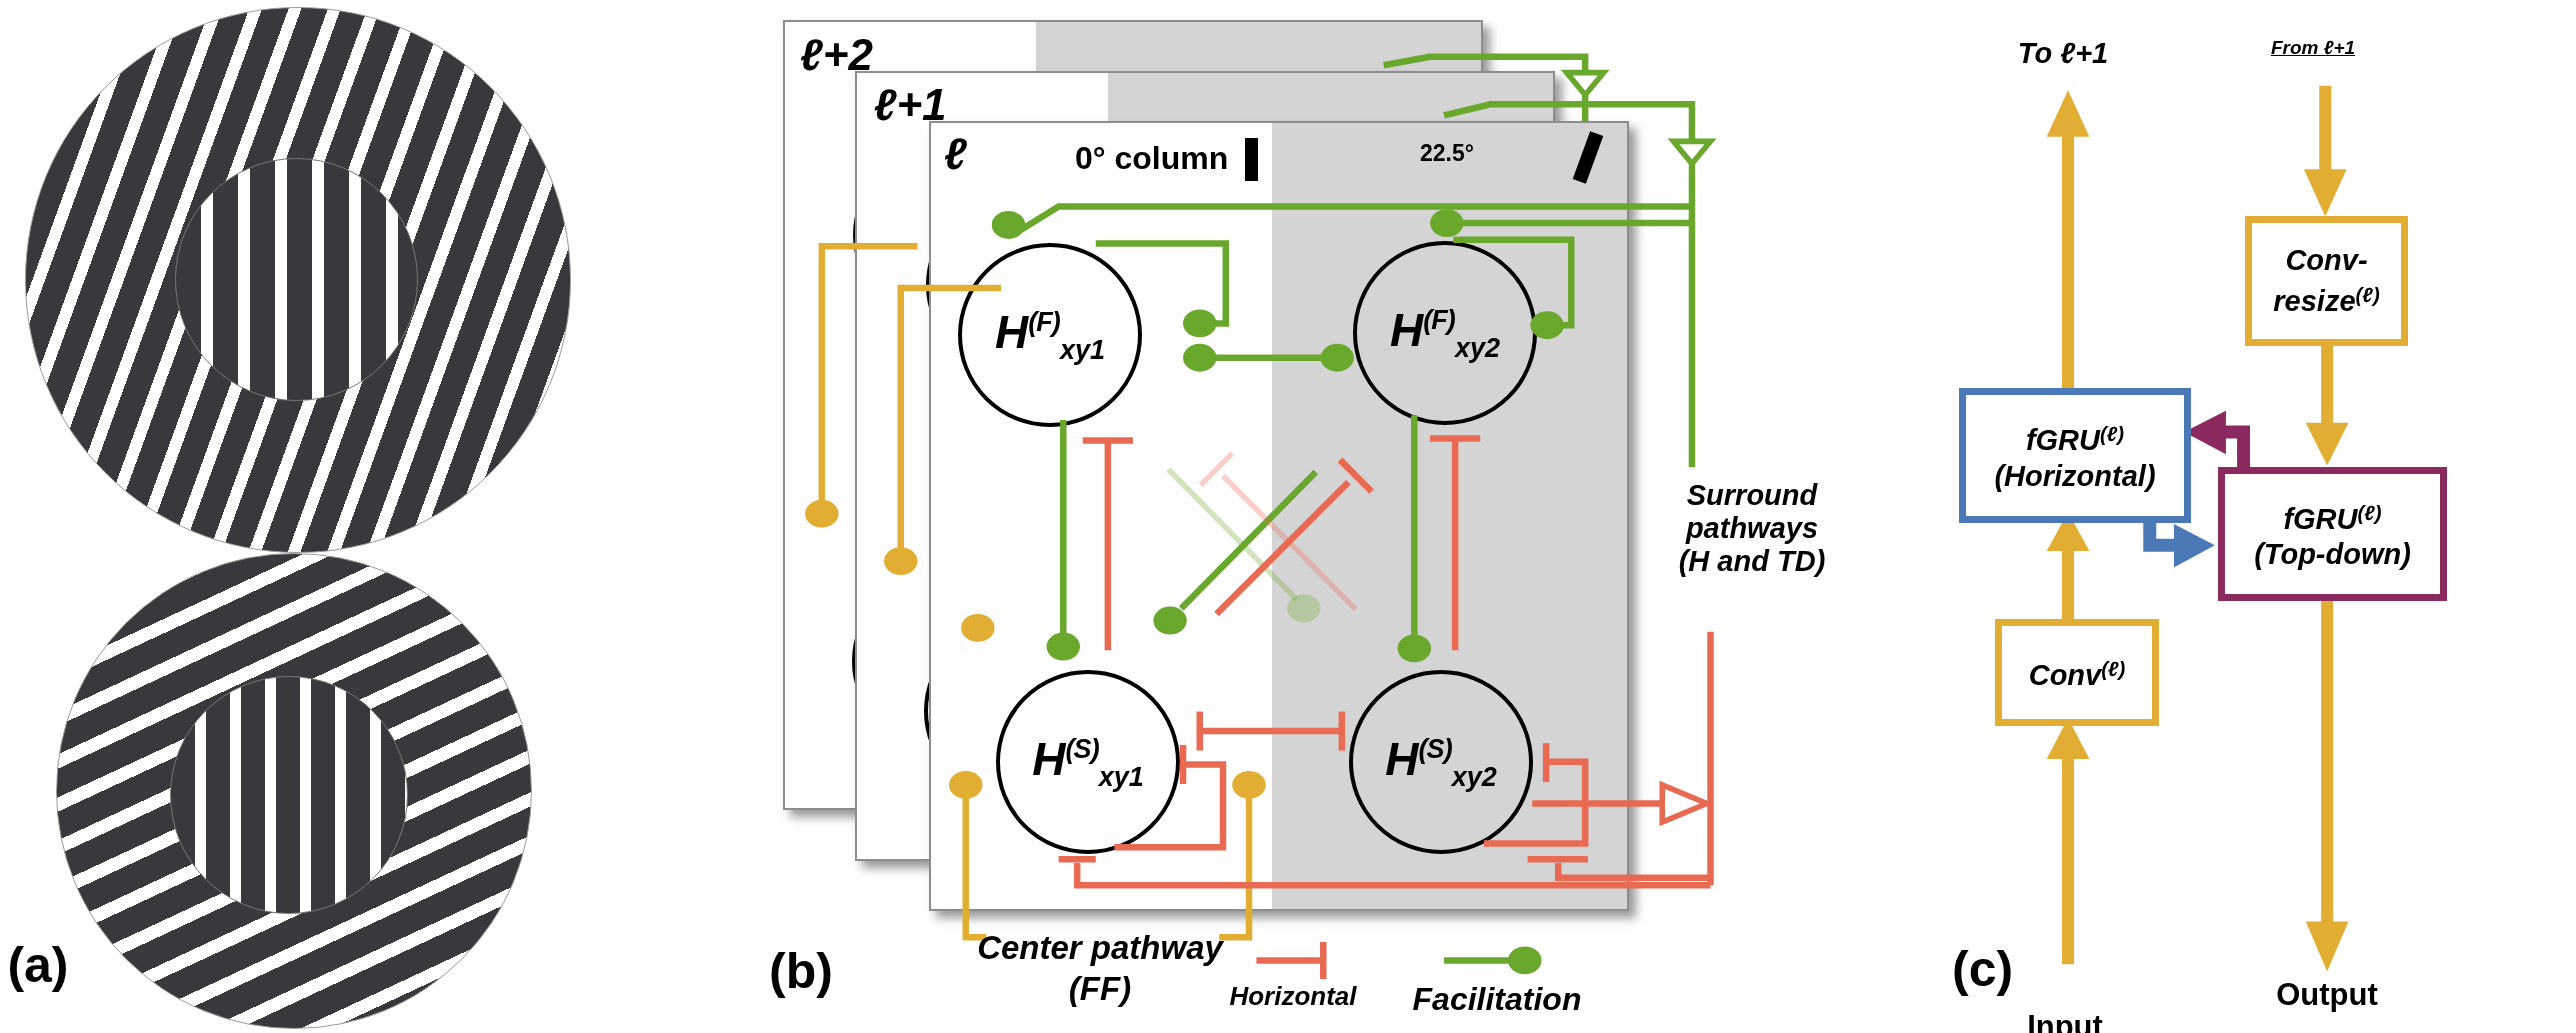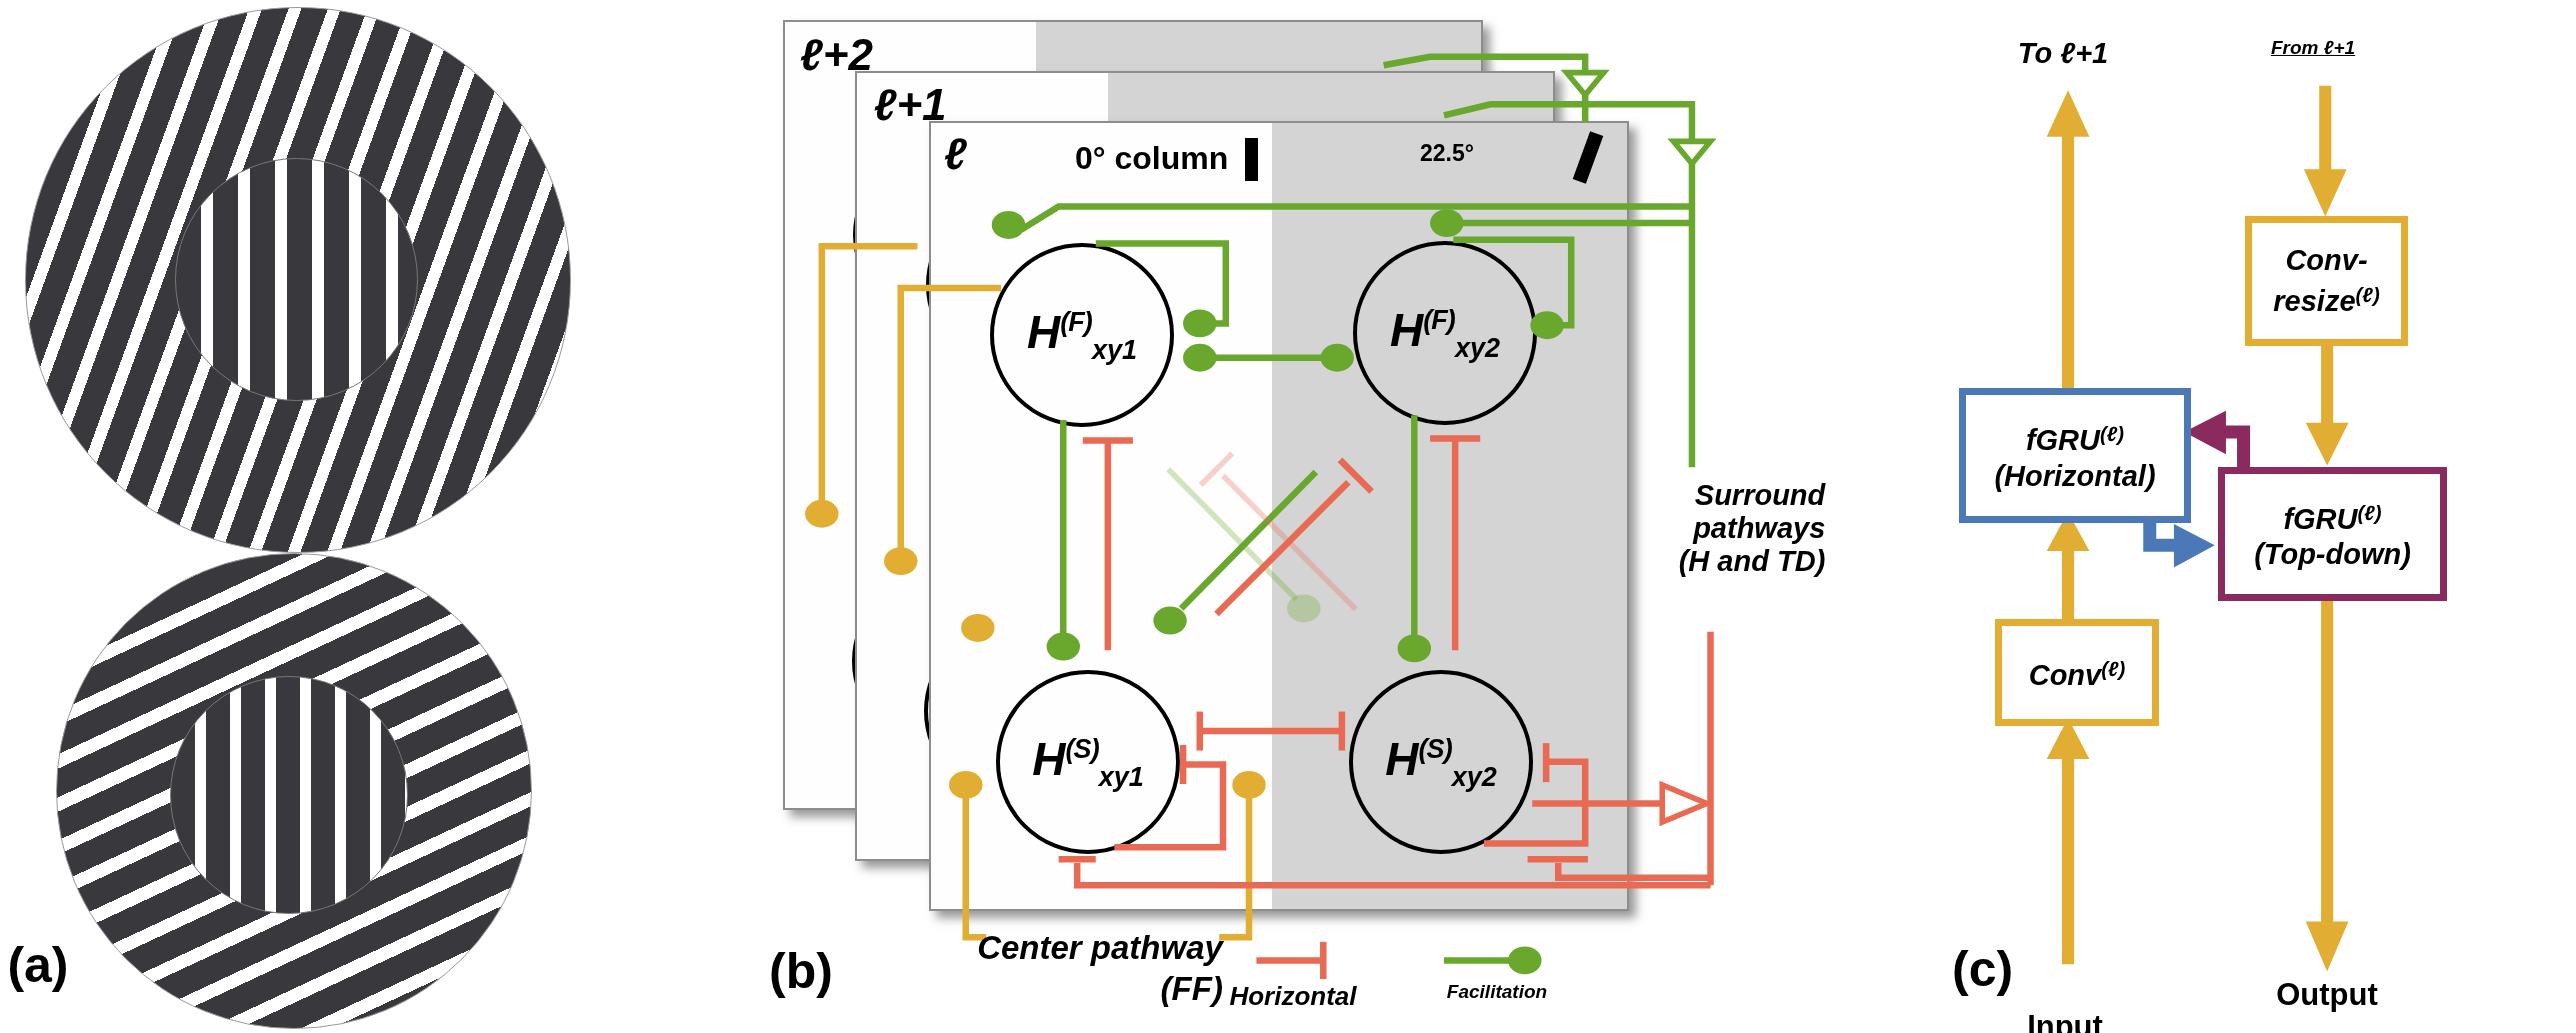--- a/index.html
+++ b/index.html
@@ -24,21 +24,21 @@
         display:flex;align-items:center;justify-content:center;background:transparent;}
   .unit-label{font-style:italic;font-weight:bold;color:#000;white-space:nowrap;}
   .u-main{font-size:46px;}
   .u-sup{font-size:27px;vertical-align:16.7px;letter-spacing:-0.9px;}
   .u-sub{font-size:27px;vertical-align:-11px;}
   .layer-label{font-size:44px;font-weight:bold;font-style:italic;color:#000;}
   .coltext{font-weight:bold;color:#000;}
   .bar0{position:absolute;width:13px;height:43px;background:#000;}
   .bar22{position:absolute;width:14px;height:51px;background:#000;transform:rotate(20deg);}
   .caption{font-weight:bold;color:#000;font-size:50px;}
-  .blabel{font-weight:bold;font-style:italic;color:#000;text-align:right;white-space:nowrap;}
+  .blabel{font-weight:bold;font-style:italic;color:#000;text-align:center;white-space:nowrap;}
   
   .cbox{position:absolute;background:#fff;display:flex;flex-direction:column;
         align-items:center;justify-content:center;text-align:center;
         font-weight:bold;font-style:italic;color:#000;}
   .cbox .l1,.cbox .l2{font-size:29px;line-height:35px;white-space:nowrap;}
   .b-blue{border:7.4px solid #4b79b7;}
   .b-purple{border:7.4px solid #8b2a5f;}
   .b-yellow{border:7.4px solid #e1ae33;}
   svg{position:absolute;left:0;top:0;pointer-events:none;}
 </style>
@@ -75,21 +75,21 @@
 
     <div class="card" style="left:929px;top:121px;z-index:5;">
       <div class="grayhalf" style="left:341px;right:0;"></div>
       <div class="abs layer-label" style="left:13px;top:5.6px;">ℓ</div>
       <div class="abs coltext" style="left:144px;top:16.7px;font-size:32px;">0° column</div>
       <div class="bar0" style="left:314px;top:15px;"></div>
       <div class="abs coltext" style="left:489px;top:16.7px;font-size:23px;">22.5°</div>
       <div class="bar22" style="left:650px;top:9.3px;"></div>
     </div>
 
-    <div class="node" style="left:990px;top:243px;z-index:6;">
+    <div class="node" style="left:958px;top:243px;z-index:6;">
       <div class="unit-label"><span class="u-main">H</span><span class="u-sup">(F)</span><span class="u-sub">xy1</span></div>
     </div>
     <div class="node" style="left:1353px;top:241px;z-index:6;">
       <div class="unit-label"><span class="u-main">H</span><span class="u-sup">(F)</span><span class="u-sub">xy2</span></div>
     </div>
     <div class="node" style="left:996px;top:670px;z-index:6;">
       <div class="unit-label"><span class="u-main">H</span><span class="u-sup">(S)</span><span class="u-sub">xy1</span></div>
     </div>
     <div class="node" style="left:1349px;top:670px;z-index:6;">
       <div class="unit-label"><span class="u-main">H</span><span class="u-sup">(S)</span><span class="u-sub">xy2</span></div>
@@ -98,21 +98,21 @@
     <div class="abs blabel" style="left:1752px;top:479px;transform:translateX(-50%);font-size:29px;line-height:33px;z-index:11;">
       <div>Surround</div>
       <div>pathways</div>
       <div>(H and TD)</div>
     </div>
     <div class="abs blabel" style="left:1100px;top:927px;transform:translateX(-50%);font-size:33px;line-height:41px;z-index:11;">
       <div>Center pathway</div>
       <div>(FF)</div>
     </div>
     <div class="abs blabel" style="left:1293px;top:981px;transform:translateX(-50%);font-size:26px;z-index:11;">Horizontal</div>
-    <div class="abs blabel" style="left:1497px;top:981px;transform:translateX(-50%);font-size:19px;z-index:11;">Facilitation</div>
+    <div class="abs blabel" style="left:1497px;top:981px;transform:translateX(-50%);font-size:32px;z-index:11;">Facilitation</div>
     <div class="abs caption" style="left:769px;top:942px;">(b)</div>
   </div>
 
   <svg width="2576" height="1034" viewBox="0 0 2774 1113" style="z-index:10;">
 
     <g stroke="#e1ae33" stroke-width="7" fill="none">
       <polyline points="1078,310 970,310 970,590"></polyline>
       <polyline points="988,265 885,265 885,539"></polyline>
       <polyline points="1040,857 1040,1009 1062,1009"></polyline>
       <polyline points="1345,857 1345,1009 1313,1009"></polyline>

